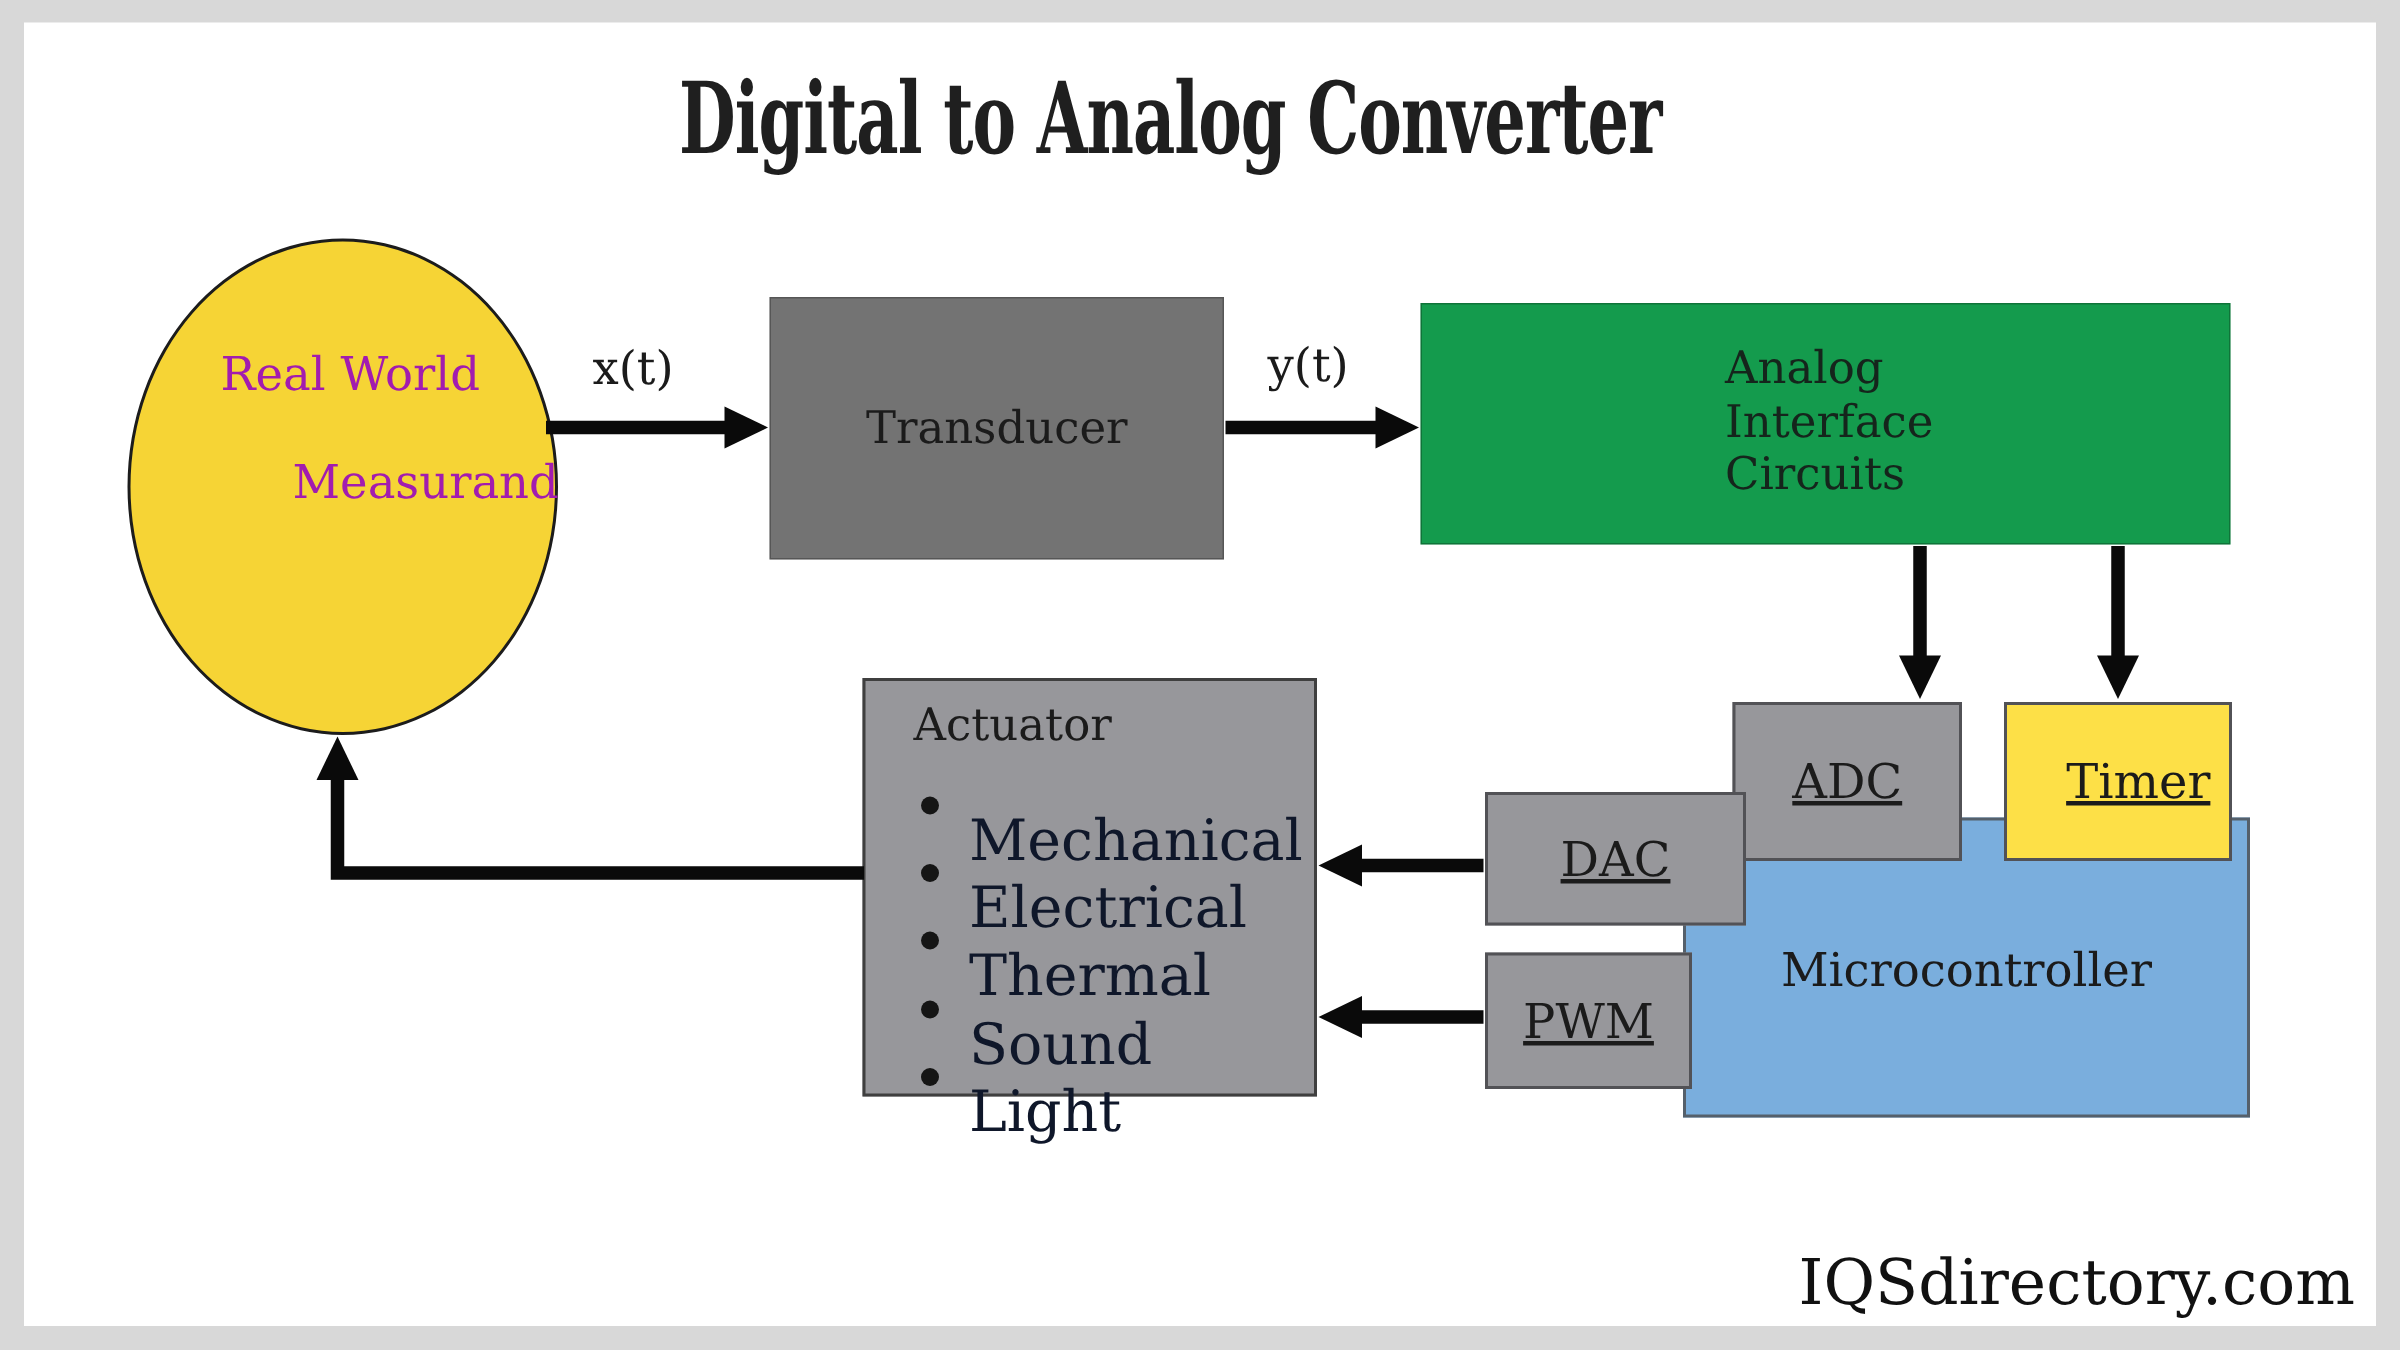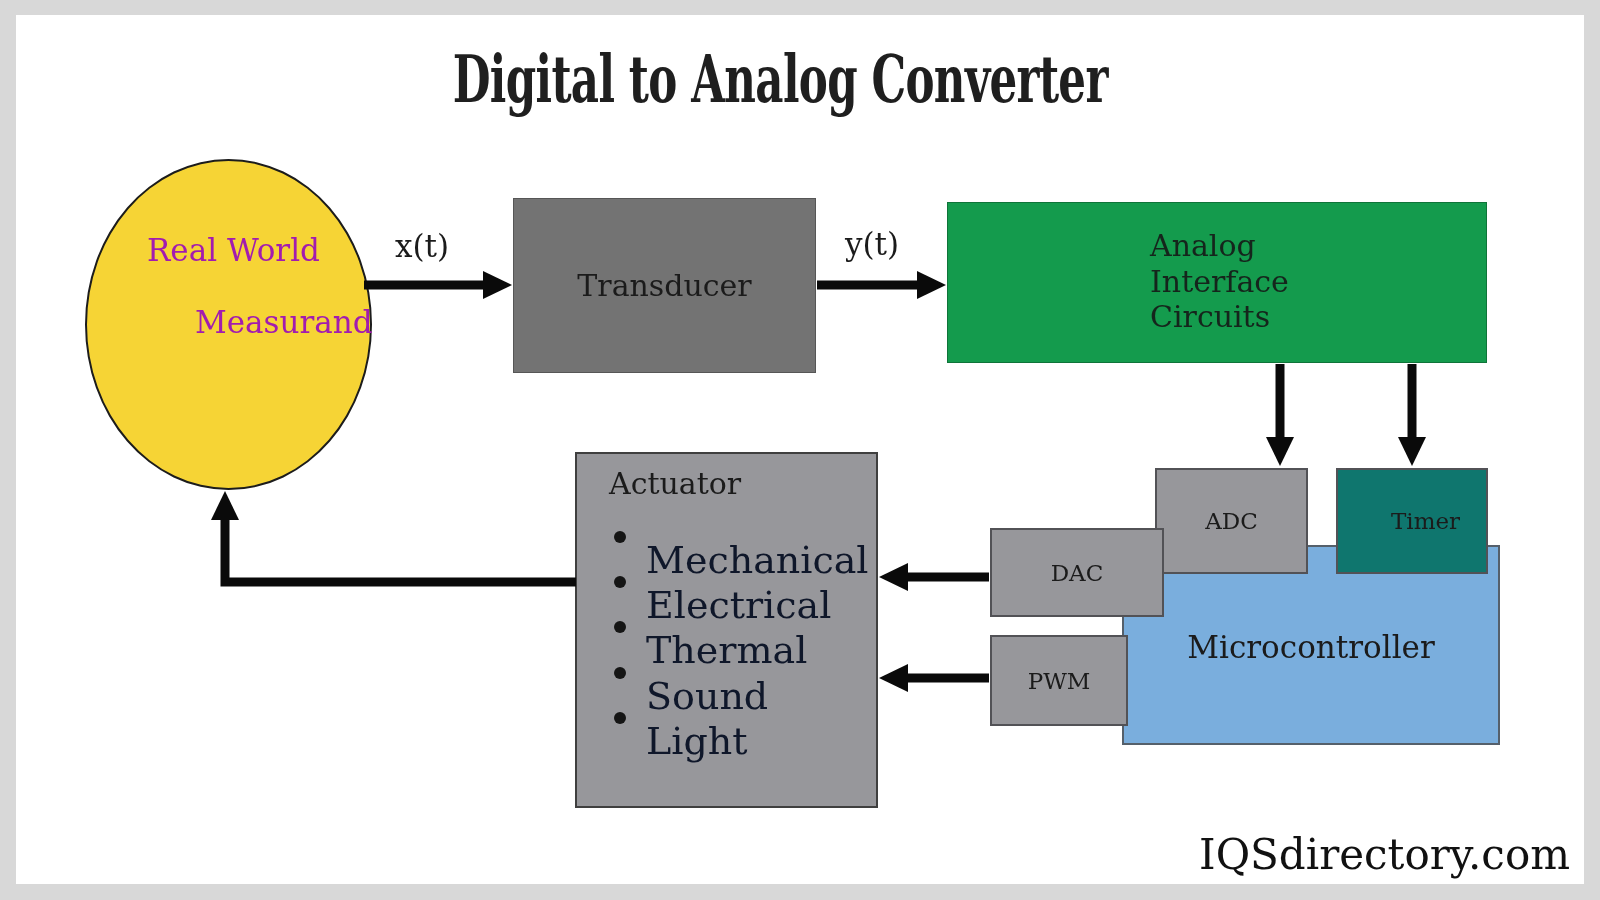--- a/index.html
+++ b/index.html
@@ -54,27 +54,27 @@
 
   .green-box { left: 947px; top: 202px; width: 540px; height: 161px; border: 1px solid rgba(0,0,0,0.25); }
   .green-text { position: absolute; left: 1150px; top: 228px; font-size: 30px; line-height: 35.5px; color: #123; color: #14251b; }
   .green-text div { color: #15251c; }
 
   .gray-box { border: 2px solid #525256; }
   .adc   { left: 1155px; top: 468px; width: 153px; height: 106px; }
   .timer { left: 1336px; top: 468px; width: 152px; height: 106px; }
   .dac   { left: 990px;  top: 528px; width: 174px; height: 89px; }
   .pwm   { left: 990px;  top: 635px; width: 138px; height: 91px; }
-  .gray-box .node-label { font-size: 23px; }
+  .gray-box .node-label { font-size: 32px; text-decoration: underline; }
 
   .micro { left: 1122px; top: 545px; width: 378px; height: 200px; border: 2px solid #55606b; }
   .micro-label { position: absolute; left: 0; top: 82px; width: 100%; text-align: center; font-size: 31px; color: #1b1b1b; }
 
   
-  .actuator { left: 575px; top: 452px; width: 303px; height: 356px; border: 2px solid #3f3f3f; }
+  .actuator { left: 575px; top: 452px; width: 303px; height: 279px; border: 2px solid #3f3f3f; }
   .actuator-title { position: absolute; left: 32px; top: 12px; font-size: 30px; color: #1b1b1b; }
   .actuator-list { position: absolute; left: 37px; top: 60px; list-style: none; }
   .actuator-list li { height: 45.4px; display: flex; align-items: center; gap: 20px; }
   .bullet-dot { width: 12px; height: 12px; border-radius: 50%; background: #151515; flex: 0 0 auto; }
   .actuator-list .item-text { font-size: 38px; color: #0f172a; margin-top: 46px; }
 
   .arrows { position: absolute; left: 0; top: 0; width: 1600px; height: 900px; pointer-events: none; }
 
   .watermark {
     position: absolute; right: 30px; top: 830px;
@@ -109,21 +109,21 @@
     <div>Circuits</div>
   </div>
 
   <div class="box micro" style="background-color: rgb(122, 174, 221);">
     <div class="micro-label">Microcontroller</div>
   </div>
 
   <div class="box gray-box adc" style="background-color: rgb(151, 151, 155);">
     <span class="node-label">ADC</span>
   </div>
-  <div class="box gray-box timer" style="background-color: #0f766e; padding-left: 27px;">
+  <div class="box gray-box timer" style="background-color: #fde047; padding-left: 27px;">
     <span class="node-label">Timer</span>
   </div>
   <div class="box gray-box dac" style="background-color: rgb(151, 151, 155);">
     <span class="node-label">DAC</span>
   </div>
   <div class="box gray-box pwm" style="background-color: rgb(151, 151, 155);">
     <span class="node-label">PWM</span>
   </div>
 
   <div class="box actuator" style="background-color: rgb(151, 151, 155);">

